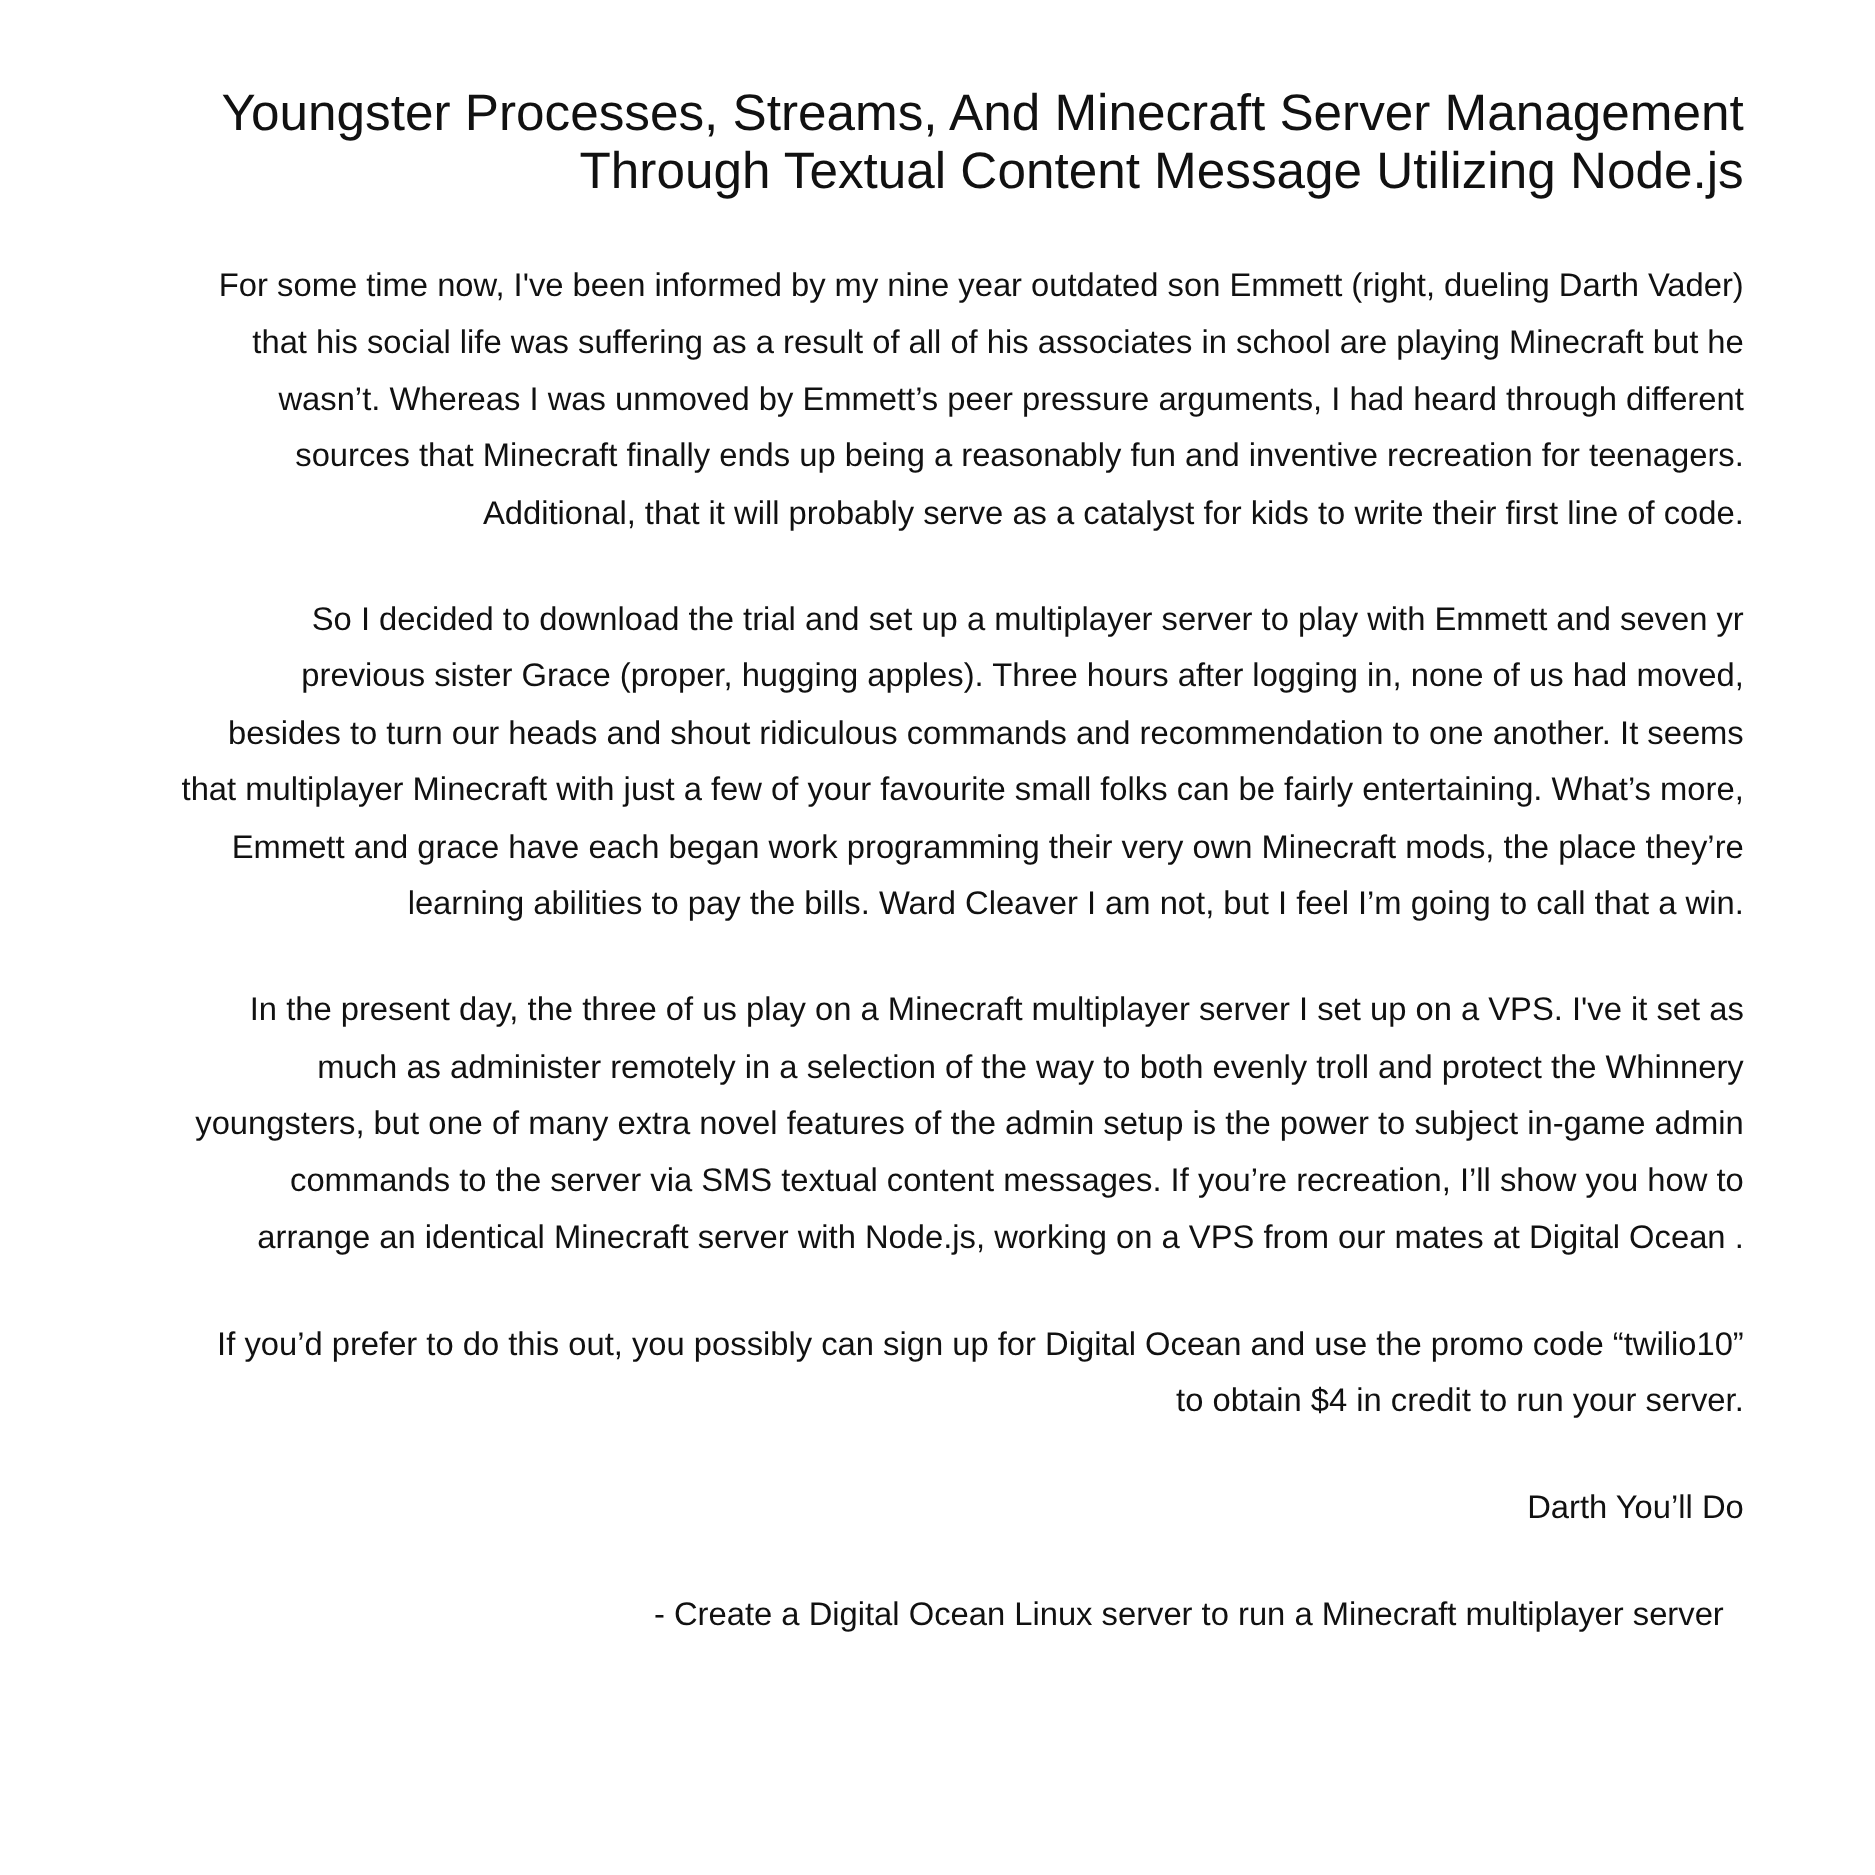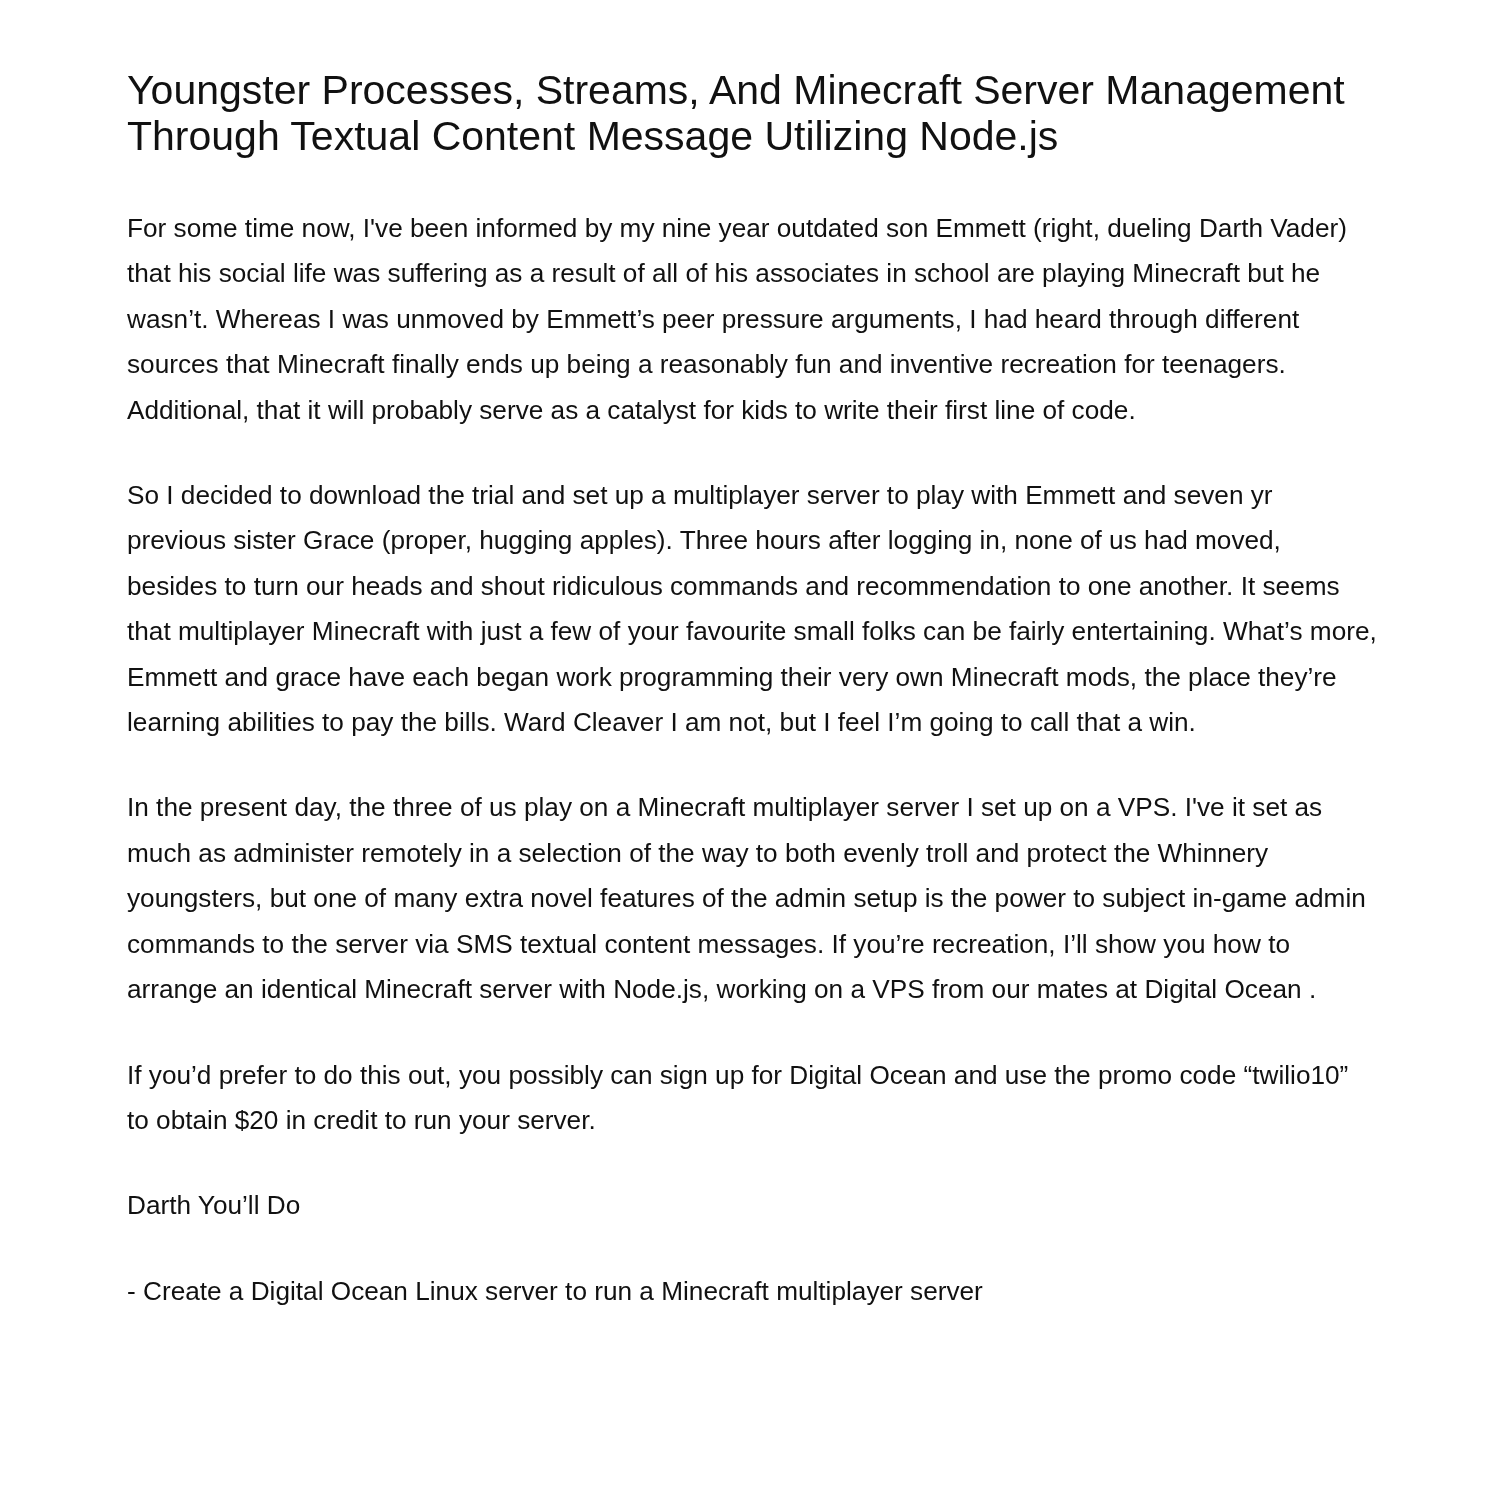--- a/index.html
+++ b/index.html
@@ -10,23 +10,24 @@
     body {
       width: 1500px;
       height: 1500px;
       overflow: hidden;
       position: relative;
       font-family: "Liberation Sans", sans-serif;
       color: #111111;
     }
     .page {
       position: absolute;
-      left: 127px;
+      left: 145px;
       top: 68px;
       width: 1250px;
+      text-align: right;
     }
     .title {
       font-size: 41px;
       line-height: 45.5px;
       font-weight: normal;
       margin: 0 0 47px 0;
       letter-spacing: 0px;
     }
     .para {
       font-size: 26.2px;
@@ -34,30 +35,30 @@
       margin: 16px 0 40px 0;
     }
     .heading-line {
       font-size: 26.2px;
       line-height: 45.4px;
       margin: 0 0 40px 0;
     }
     .bullet {
       font-size: 26.2px;
       line-height: 45.4px;
-      margin: 0;
+      margin: 16px;
     }
   </style>
 </head>
 <body>
 
 <div class="page">
   <h1 class="title">Youngster Processes, Streams, And Minecraft Server Management Through Textual Content Message Utilizing Node.js</h1>
 
   <p class="para">For some time now, I've been informed by my nine year outdated son Emmett (right, dueling Darth Vader) that his social life was suffering as a result of all of his associates in school are playing Minecraft but he wasn’t. Whereas I was unmoved by Emmett’s peer pressure arguments, I had heard through different sources that Minecraft finally ends up being a reasonably fun and inventive recreation for teenagers. Additional, that it will probably serve as a catalyst for kids to write their first line of code.</p>
   <p class="para">So I decided to download the trial and set up a multiplayer server to play with Emmett and seven yr previous sister Grace (proper, hugging apples). Three hours after logging in, none of us had moved, besides to turn our heads and shout ridiculous commands and recommendation to one another. It seems that multiplayer Minecraft with just a few of your favourite small folks can be fairly entertaining. What’s more, Emmett and grace have each began work programming their very own Minecraft mods, the place they’re learning abilities to pay the bills. Ward Cleaver I am not, but I feel I’m going to call that a win.</p>
   <p class="para">In the present day, the three of us play on a Minecraft multiplayer server I set up on a VPS. I've it set as much as administer remotely in a selection of the way to both evenly troll and protect the Whinnery youngsters, but one of many extra novel features of the admin setup is the power to subject in-game admin commands to the server via SMS textual content messages. If you’re recreation, I’ll show you how to arrange an identical Minecraft server with Node.js, working on a VPS from our mates at Digital Ocean .</p>
-  <p class="para">If you’d prefer to do this out, you possibly can sign up for Digital Ocean and use the promo code “twilio10” to obtain $20 in credit to run your server.</p>
+  <p class="para">If you’d prefer to do this out, you possibly can sign up for Digital Ocean and use the promo code “twilio10” to obtain $4 in credit to run your server.</p>
 
   <p class="heading-line">Darth You’ll Do</p>
 
   <p class="bullet">- Create a Digital Ocean Linux server to run a Minecraft multiplayer server</p>
 </div>
 
 </body></html>

